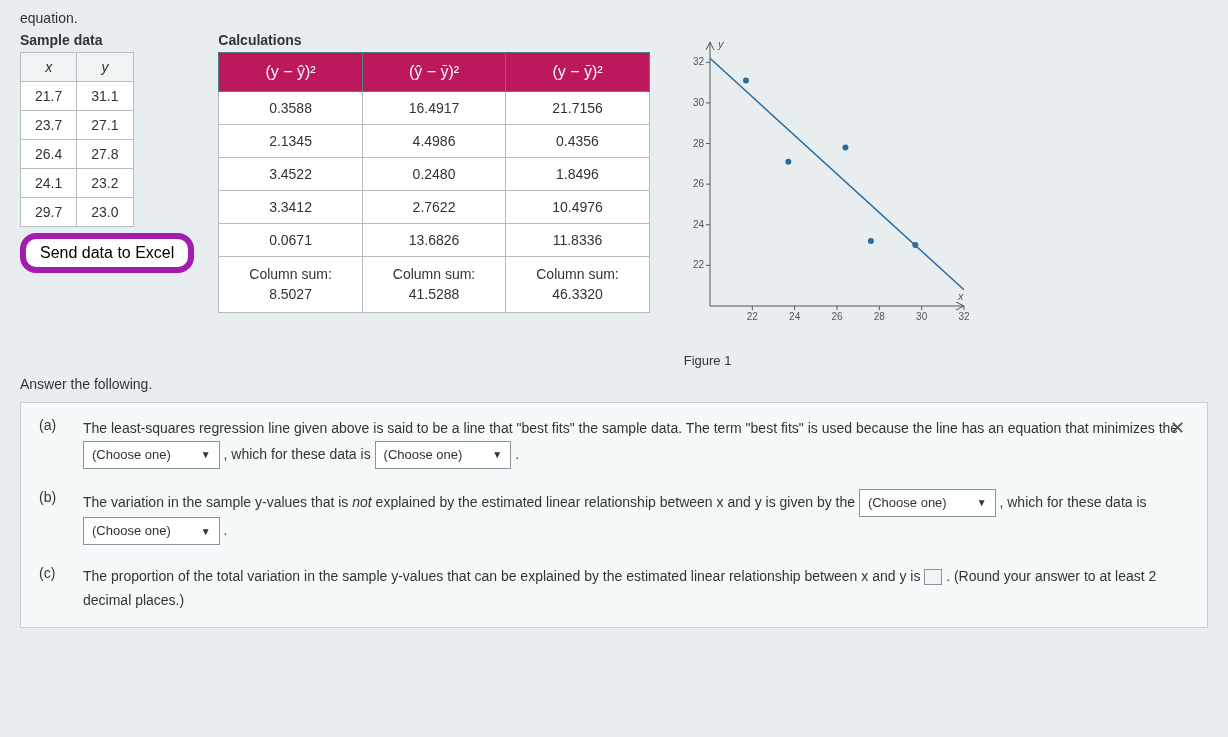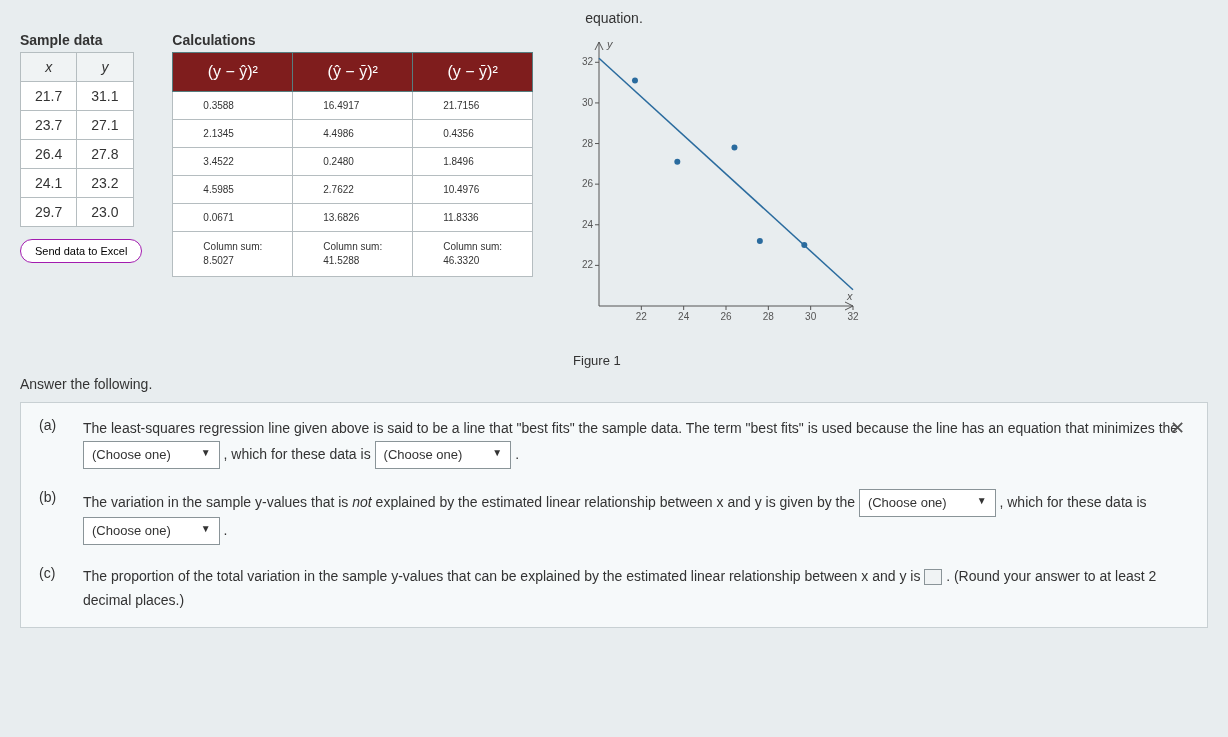--- a/index.html
+++ b/index.html
@@ -5,64 +5,65 @@
   * { box-sizing: border-box; }
   body {
     font-family: Arial, sans-serif;
     background: #e8edef;
     margin: 0;
     padding: 10px 20px;
     color: #333;
     font-size: 14px;
     width: 1228px;
   }
-  .top-text { font-size: 14px; margin-bottom: 6px; text-align: center; }
-  .tables-row { display: flex; gap: 30px; align-items: flex-start; }
+  .top-text { font-size: 14px; margin-bottom: 6px; }
+  .tables-row { display: flex; gap: 24px; align-items: flex-start; }
   .section-title { font-weight: bold; font-size: 14px; margin-bottom: 4px; }
   table.sample {
     border-collapse: collapse;
     background: #fff;
   }
   table.sample th, table.sample td {
     border: 1px solid #b5bdc0;
     padding: 6px 14px;
     text-align: center;
     font-size: 14px;
   }
   table.sample th {
     background: #f0f3f4;
     font-style: italic;
     font-weight: normal;
   }
   .excel-btn {
     background: #fff;
-    border: 1px solid #a21caf;
+    border: 6px solid #a21caf;
     border-radius: 16px;
     padding: 5px 14px;
-    font-size: 11px;
-    margin-top: 12px;
+    font-size: 16px;
+    margin-top: 6px;
     cursor: pointer;
     display: inline-block;
   }
   table.calc {
     border-collapse: collapse;
     background: #fff;
   }
   table.calc th {
-    background: #7f1d1d;
+    background: #be185d;
     color: #fff;
     padding: 10px 30px;
     font-weight: normal;
     font-size: 16px;
     border: 1px solid #567d7f;
   }
   table.calc td {
     border: 1px solid #b5bdc0;
     padding: 8px 30px;
-    font-size: 10px;
+    text-align: center;
+    font-size: 14px;
   }
   table.calc .sum-row td {
     line-height: 1.4;
   }
   .figure-box {
     position: relative;
     width: 300px;
   }
   .figure-caption { font-size: 13px; margin-top: 18px; margin-left: 10px; }
   .answer-heading { margin-top: 8px; font-size: 14px; }
@@ -72,20 +73,21 @@
     margin-top: 10px;
     padding: 14px 18px;
     position: relative;
   }
   .qrow { display: flex; gap: 18px; margin-bottom: 20px; align-items: flex-start; }
   .qrow:last-child { margin-bottom: 0; }
   .qlabel { font-size: 14px; min-width: 26px; }
   .qtext { font-size: 14px; line-height: 1.7; flex: 1; }
   .dropdown {
     display: inline-flex;
+    align-items: center;
     border: 1px solid #8a9498;
     background: #fff;
     padding: 2px 8px;
     font-size: 13px;
     cursor: pointer;
     gap: 30px;
     vertical-align: middle;
   }
   .dropdown .arrow { font-size: 10px; }
   .input-box {
@@ -164,21 +166,21 @@
             <td>2.1345</td>
             <td>4.4986</td>
             <td>0.4356</td>
           </tr>
       <tr>
             <td>3.4522</td>
             <td>0.2480</td>
             <td>1.8496</td>
           </tr>
       <tr>
-            <td>4.5985</td>
+            <td>3.3412</td>
             <td>2.7622</td>
             <td>10.4976</td>
           </tr>
       <tr>
             <td>0.0671</td>
             <td>13.6826</td>
             <td>11.8336</td>
           </tr>
       <tr class="sum-row">
         <td><span>Column sum:</span><br><span>8.5027</span></td>

